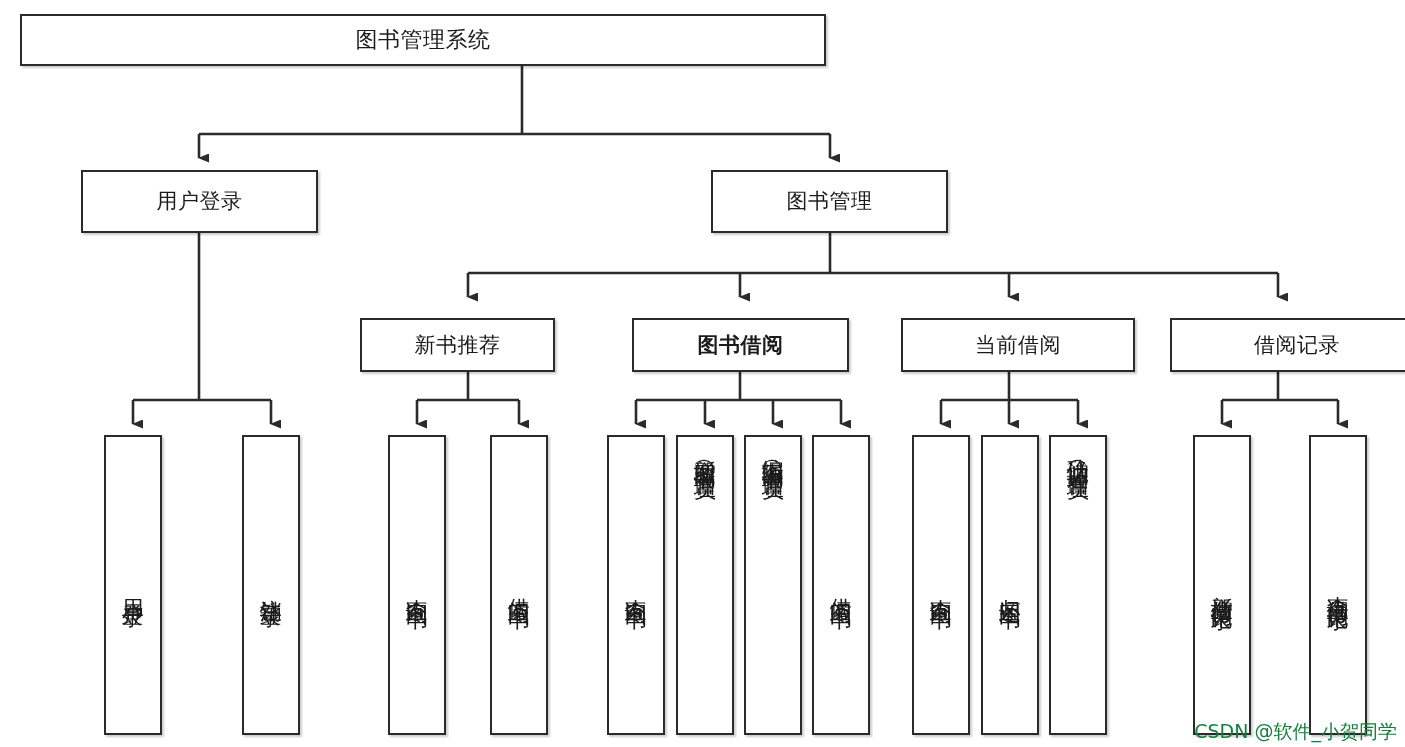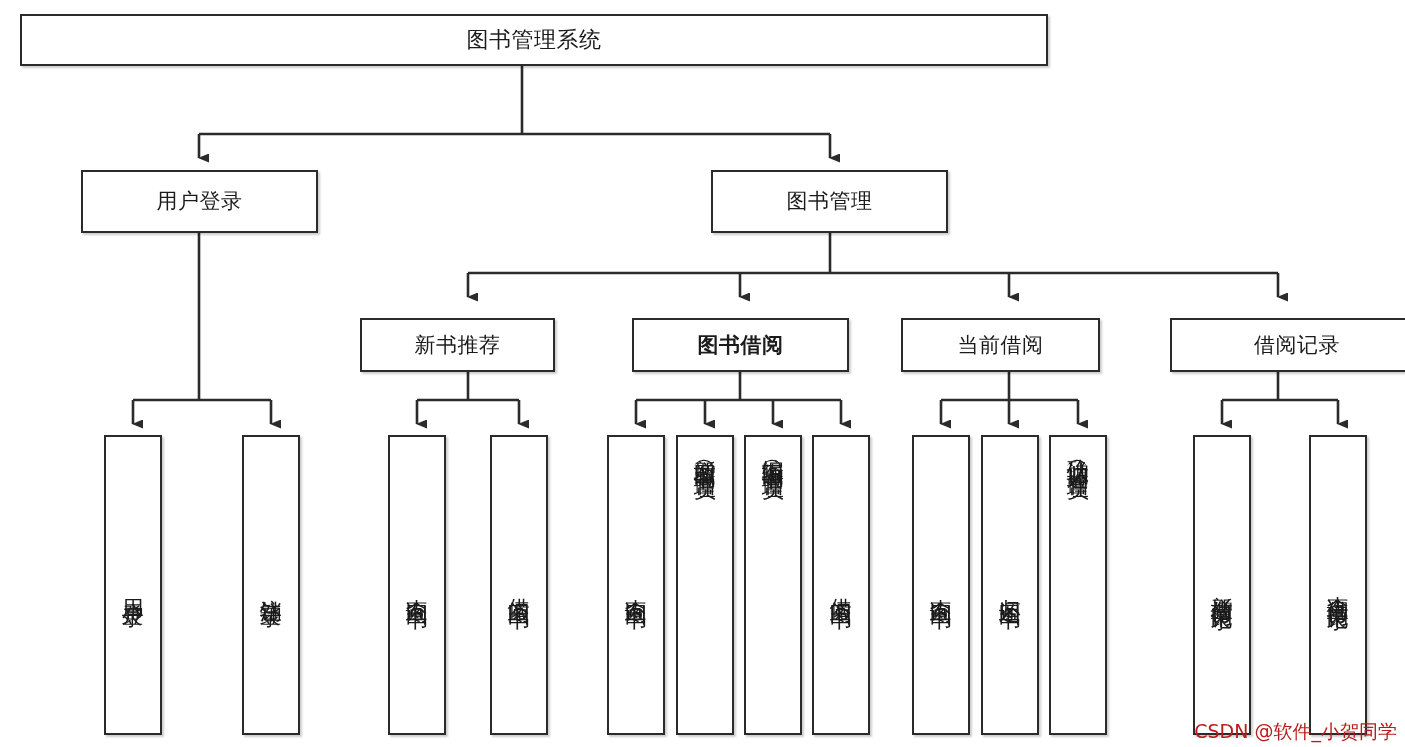--- a/index.html
+++ b/index.html
@@ -67,21 +67,21 @@
     max-height: 100%;
   }
   .node.v.vcenter {
     align-items: center;
   }
   #watermark {
     position: absolute;
     right: 8px;
     bottom: 2px;
     font-size: 19px;
-    color: #b91c1c;
+    color: #15803d;
     white-space: nowrap;
     user-select: none;
   }
 </style>
 </head>
 <body>
 
 <div id="diagram-root">
 
   <svg id="edge-layer" viewBox="0 0 1405 747" width="1405" height="747" xmlns="http://www.w3.org/2000/svg">
@@ -127,38 +127,38 @@
       <path d="M1009,400 L1009,424" marker-end="url(#arrow)"></path>
       <path d="M1078,400 L1078,424" marker-end="url(#arrow)"></path>
 
       <path d="M1278,372 L1278,400"></path>
       <path d="M1222,400 L1338,400"></path>
       <path d="M1222,400 L1222,424" marker-end="url(#arrow)"></path>
       <path d="M1338,400 L1338,424" marker-end="url(#arrow)"></path>
     </g>
   </svg>
 
-  <div class="node h root" style="left:20px; top:14px; width:1028px; height:52px;">
+  <div class="node h root" style="left:20px; top:14px; width:806px; height:52px;">
     <span class="node-label">图书管理系统</span>
   </div>
 
   <div class="node h" style="left:81px; top:170px; width:237px; height:63px;">
     <span class="node-label">用户登录</span>
   </div>
   <div class="node h" style="left:711px; top:170px; width:237px; height:63px;">
     <span class="node-label">图书管理</span>
   </div>
 
   <div class="node h" style="left:360px; top:318px; width:195px; height:54px;">
     <span class="node-label">新书推荐</span>
   </div>
   <div class="node h" style="left:632px; top:318px; width:217px; height:54px;font-weight:bold;">
     <span class="node-label">图书借阅</span>
   </div>
-  <div class="node h" style="left:901px; top:318px; width:199px; height:54px;">
+  <div class="node h" style="left:901px; top:318px; width:234px; height:54px;">
     <span class="node-label">当前借阅</span>
   </div>
   <div class="node h" style="left:1170px; top:318px; width:254px; height:54px;">
     <span class="node-label">借阅记录</span>
   </div>
 
   <div class="node v vcenter" style="left:104px; top:435px; width:58px; height:300px;">
     <span class="node-label">用户登录</span>
   </div>
   <div class="node v vcenter" style="left:242px; top:435px; width:58px; height:300px;">

